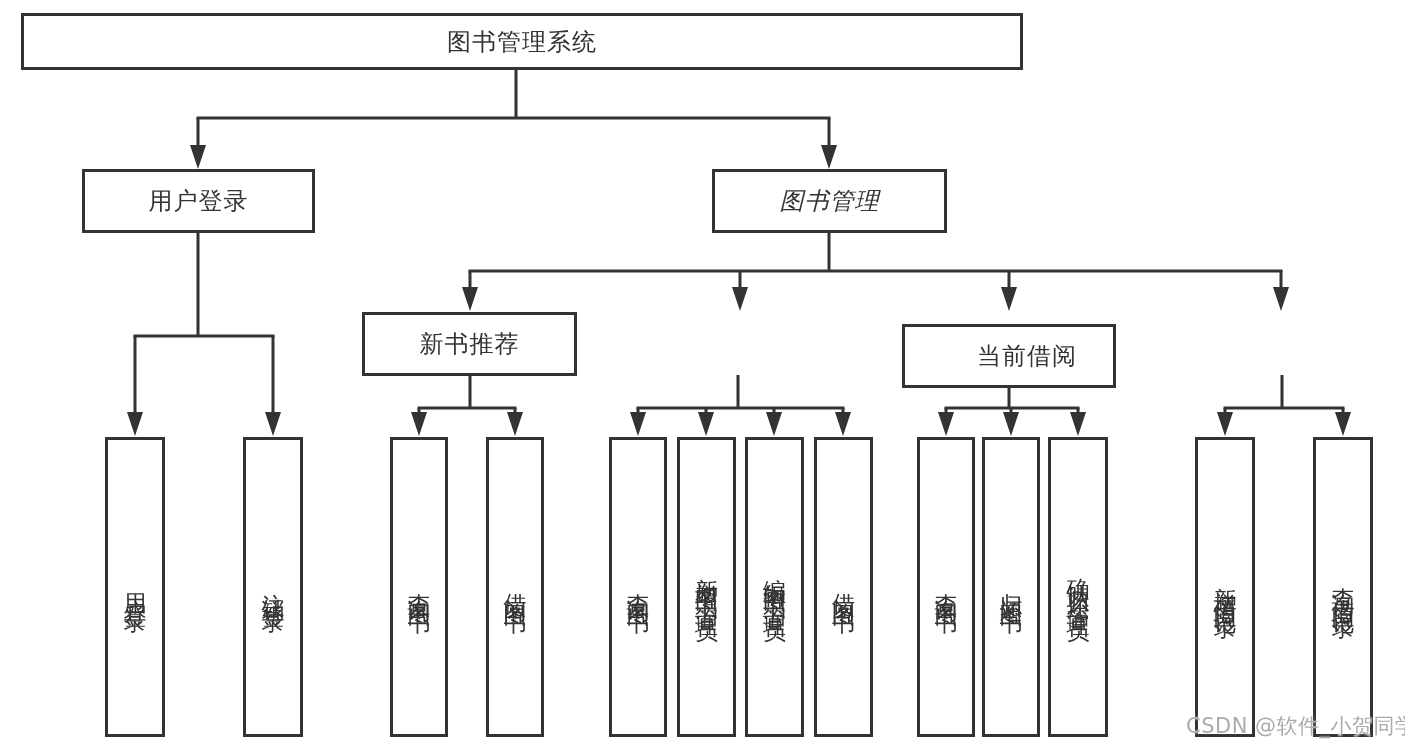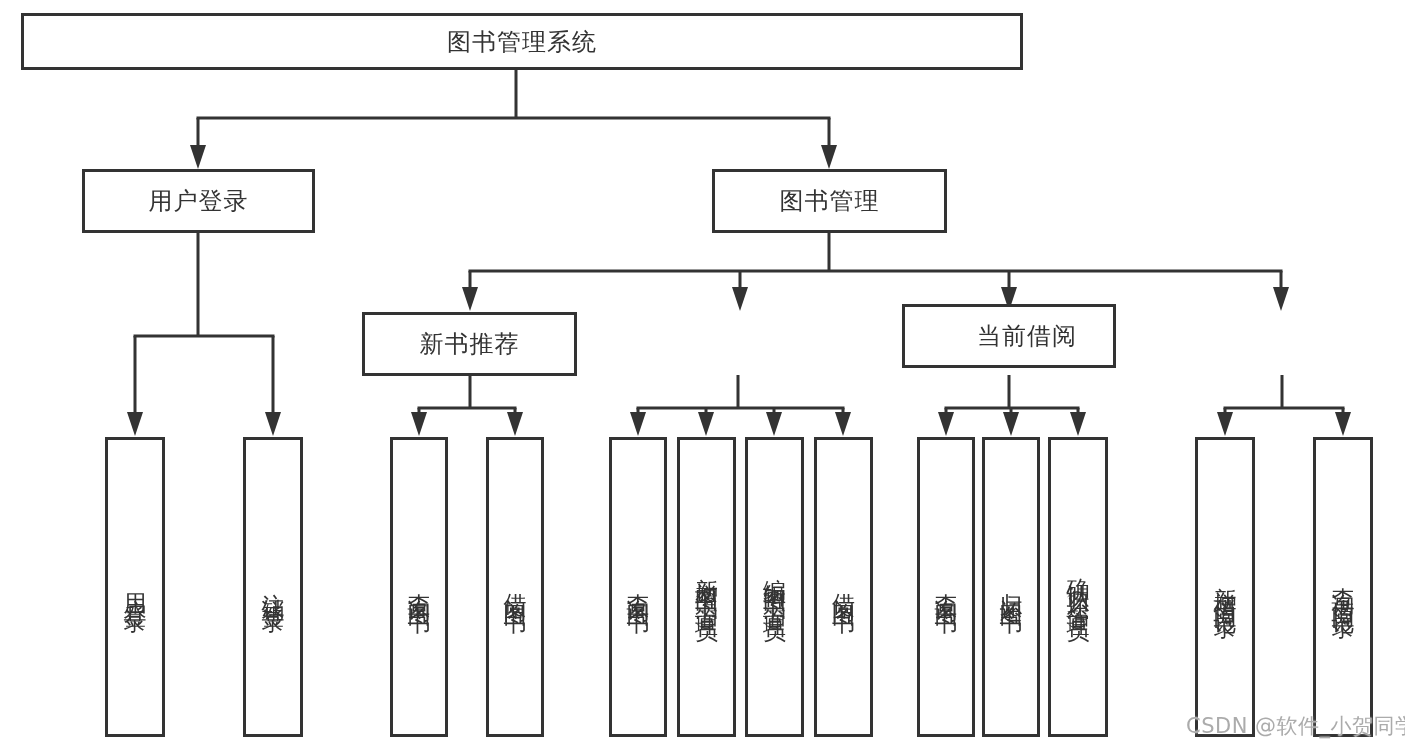--- a/index.html
+++ b/index.html
@@ -19,25 +19,25 @@
   .h{font-size:24px;letter-spacing:1px;white-space:nowrap;}
   .v{
     writing-mode:vertical-rl;text-orientation:mixed;
     font-size:23px;letter-spacing:6px;line-height:1;
     top:437px;height:300px;
   }
   
   .n-root{left:21px;top:13px;width:1002px;height:57px;}
   
   .n-userlogin{left:82px;top:169px;width:233px;height:64px;}
-  .n-bookmgmt{left:712px;top:169px;width:235px;height:64px;}
+  .n-bookmgmt{left:712px;top:169px;width:235px;height:64px;font-style:italic;}
   
   .n-newbook{left:362px;top:312px;width:215px;height:64px;text-align:right;}
   .n-bookborrow{left:632px;top:312px;width:208px;height:64px;}
-  .n-current{left:902px;top:304px;width:214px;height:64px;padding-left:36px;}
+  .n-current{left:902px;top:324px;width:214px;height:64px;padding-left:36px;}
   .n-records{left:1173px;top:312px;width:219px;height:64px;}
   
   .l-ulogin{left:105px;width:60px;}
   .l-logout{left:243px;width:60px;}
   .l-query1{left:390px;width:58px;}
   .l-borrow1{left:486px;width:58px;}
   .l-query2{left:609px;width:58px;}
   .l-addbook{left:677px;width:59px;}
   .l-editbook{left:745px;width:59px;}
   .l-borrow2{left:814px;width:59px;}

